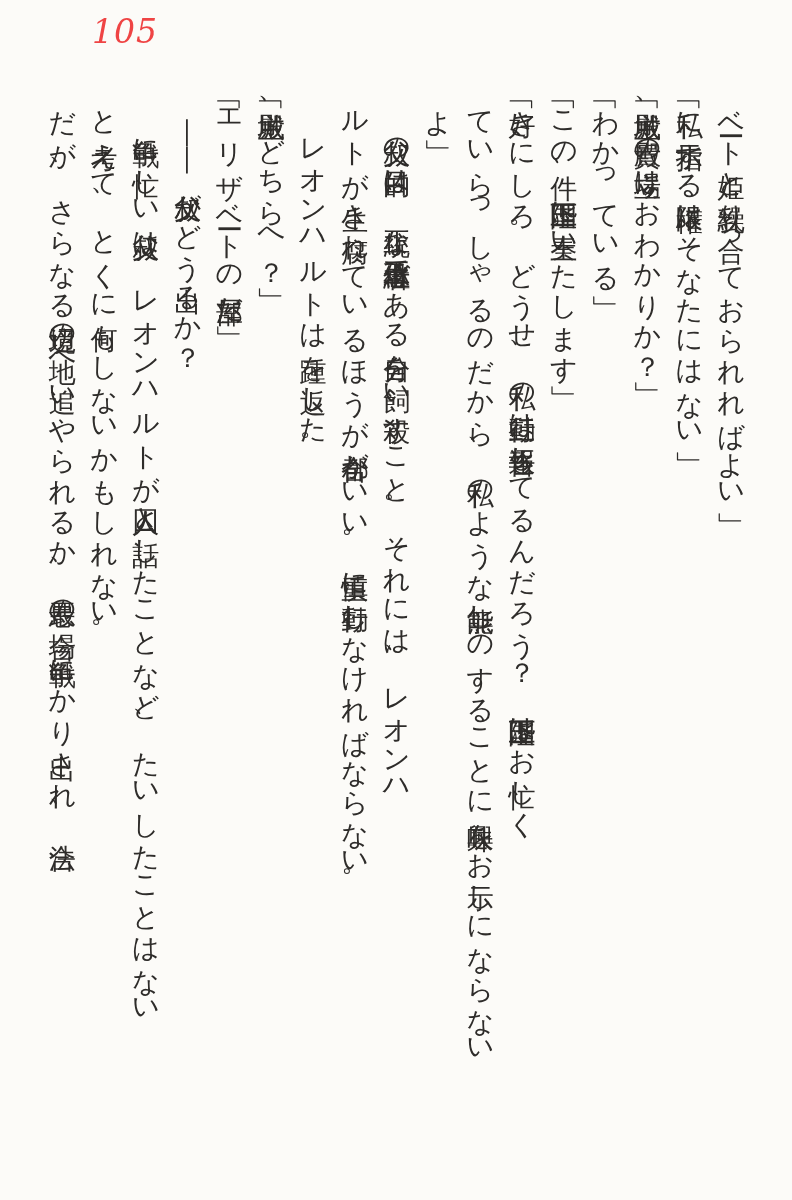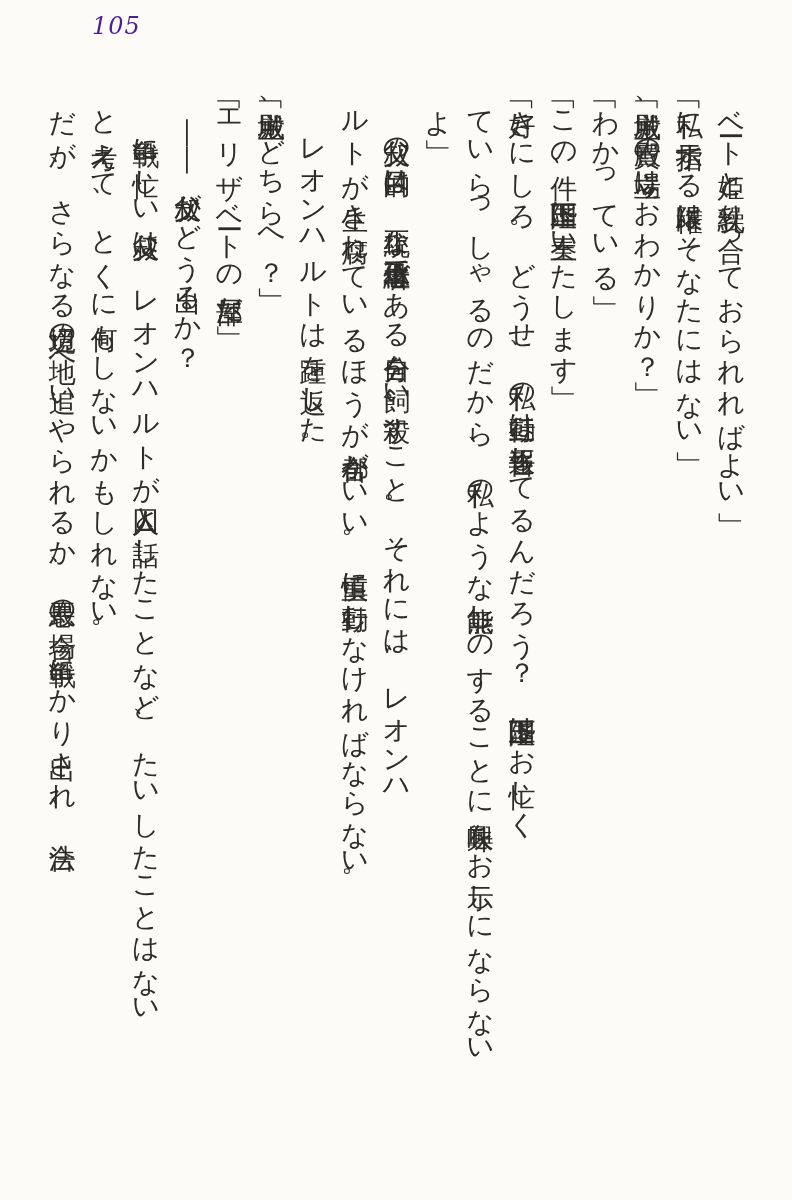--- a/index.html
+++ b/index.html
@@ -16,23 +16,23 @@
   .page {
     position: relative;
     width: 792px;
     height: 1200px;
     background: #fcfbf8;
   }
   .page-number {
     position: absolute;
     top: 12px;
     left: 92px;
-    font-size: 24px;
+    font-size: 33px;
     font-style: italic;
-    color: #4c1d95;
+    color: #ef4444;
     letter-spacing: 1px;
   }
   .text-block {
     position: absolute;
     top: 92px;
     right: 40px;
     width: 712px;
     height: 1042px;
     writing-mode: vertical-rl;
     text-orientation: mixed;

